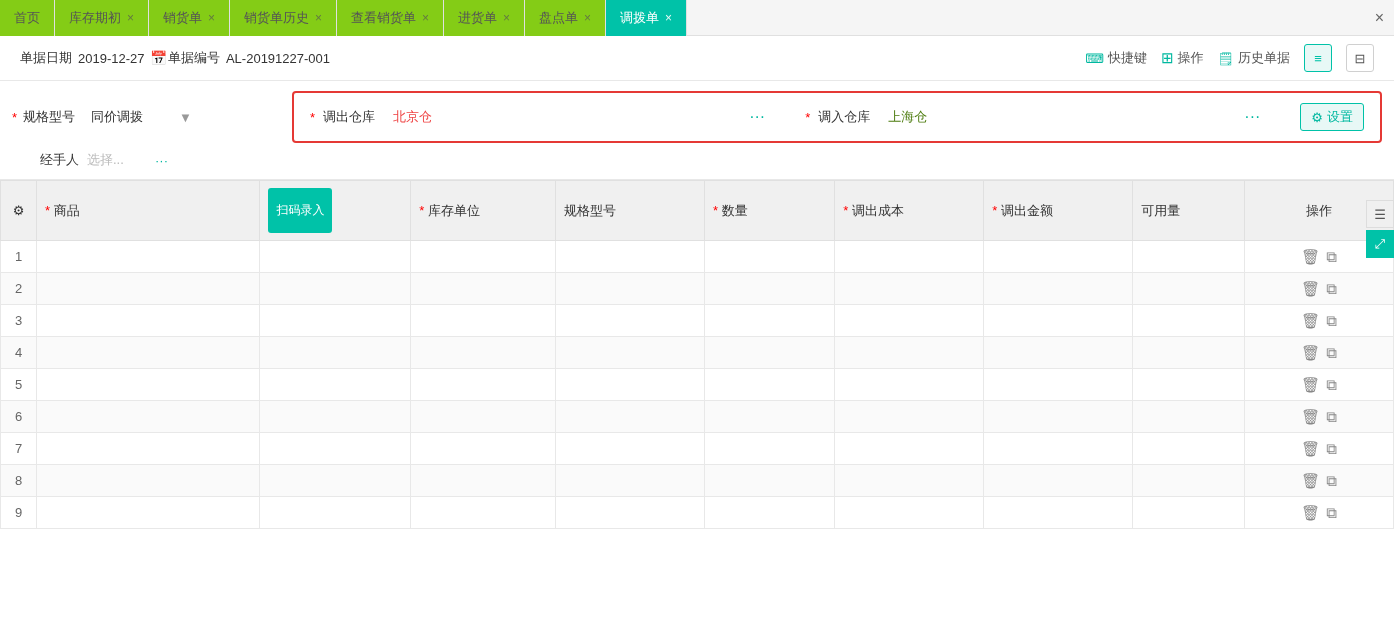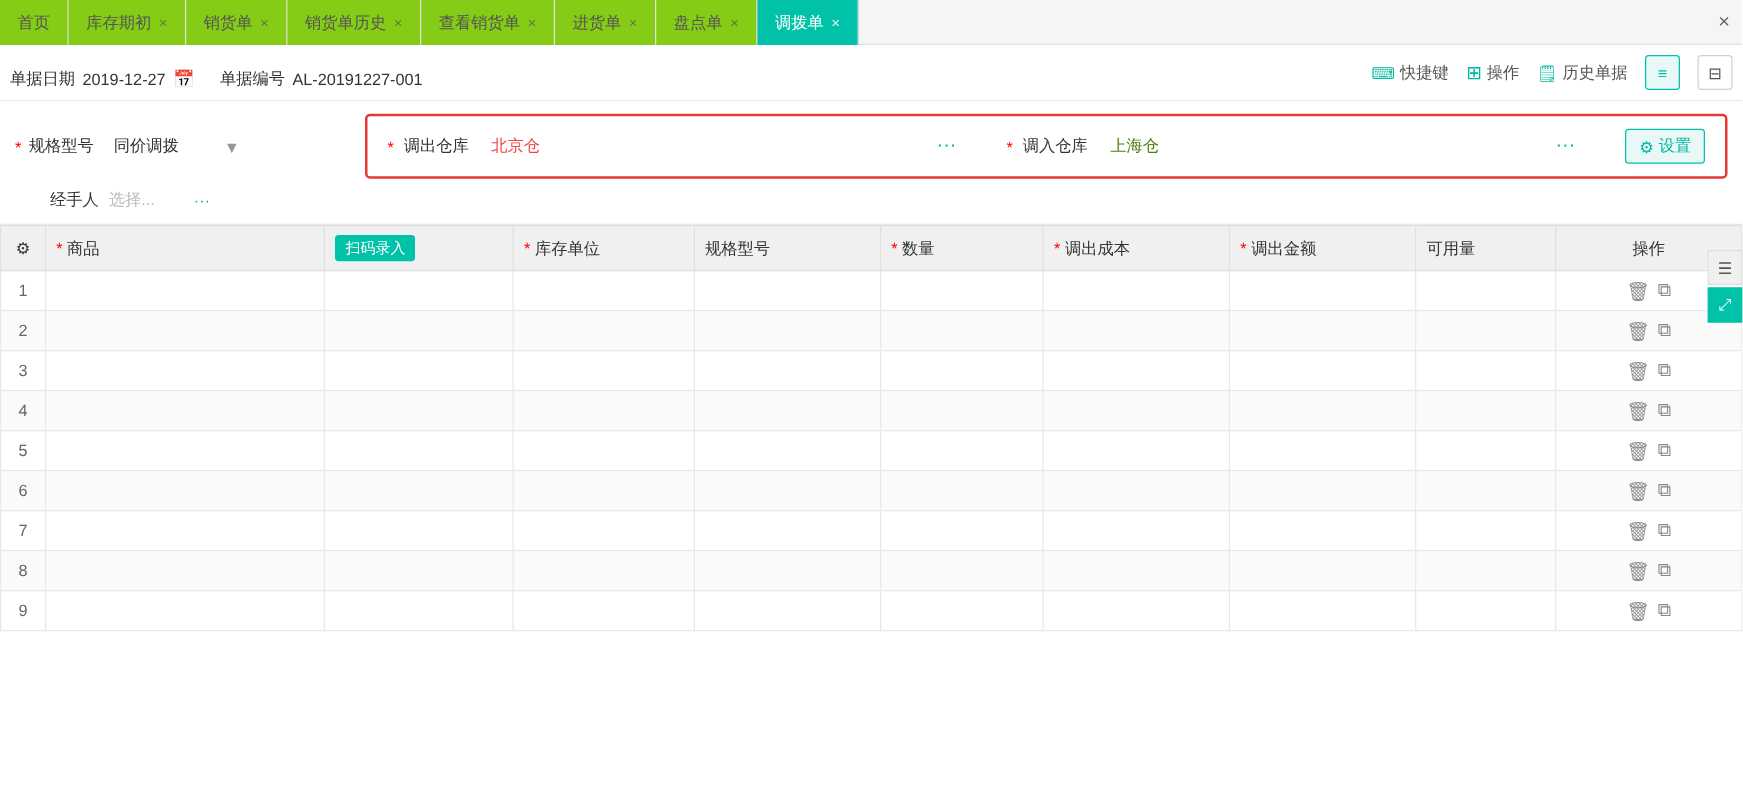--- a/index.html
+++ b/index.html
@@ -43,25 +43,24 @@
       margin-left: auto;
       padding-right: 10px;
       font-size: 16px;
       color: #666;
       cursor: pointer;
     }
 
     
     .header-area {
       display: flex;
-      align-items: flex-end;
-      padding: 8px 8px;
+      align-items: center;
+      padding: 8px 20px;
       border-bottom: 1px solid #e8e8e8;
       background: #fff;
-      gap: 20px;
     }
     .header-field {
       display: flex;
       align-items: center;
       gap: 6px;
       font-size: 13px;
     }
     .calendar-icon { color: #00b8a0; cursor: pointer; font-size: 14px; }
     .header-right {
       margin-left: auto;
@@ -202,21 +201,21 @@
     
     .gear-col {
       width: 36px;
       text-align: center;
     }
     .scan-btn {
       background: #00c2a8;
       color: #fff;
       border: none;
       border-radius: 3px;
-      padding: 2px 8px;
+      padding: 14px 8px;
       font-size: 12px;
       cursor: pointer;
     }
 
     
     .right-panel {
       position: fixed;
       right: 0;
       top: 200px;
       width: 28px;

